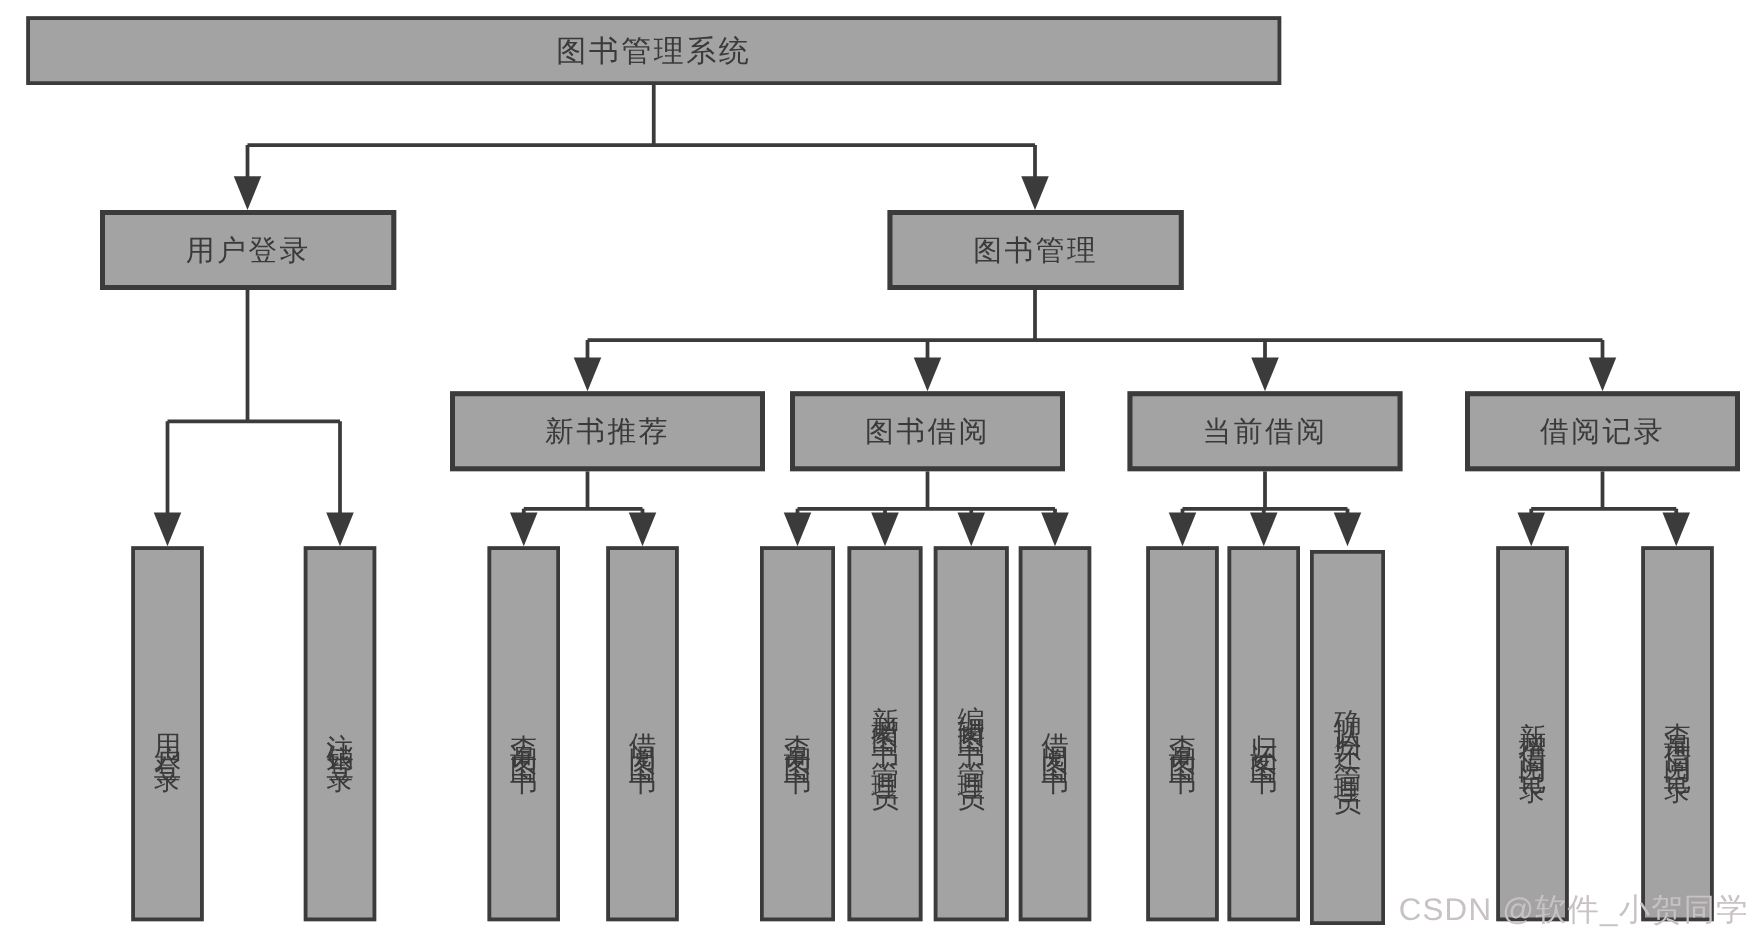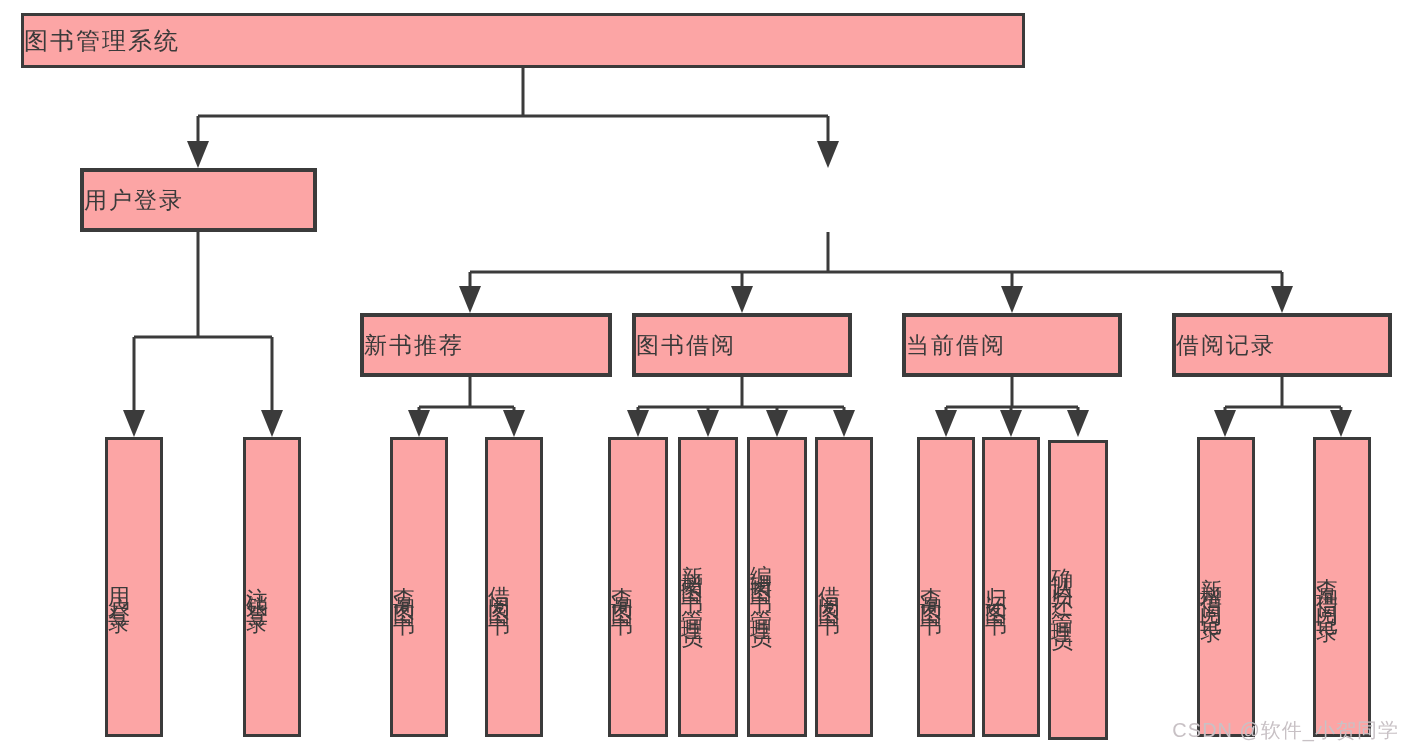--- a/index.html
+++ b/index.html
@@ -5,33 +5,33 @@
   html,body{margin:0;padding:0;}
   body{
     width:1405px;height:747px;position:relative;overflow:hidden;
     background:#ffffff;
     font-family:"Liberation Sans","DejaVu Sans",sans-serif;
   }
   .canvas{position:absolute;left:0;top:0;width:1405px;height:747px;}
   svg.wires{position:absolute;left:0;top:0;z-index:1;}
   .node{
     position:absolute;box-sizing:border-box;z-index:2;
-    background:#fca5a5;border:3px solid #3b3b3b;color:#3a3a3a;
-    display:flex;align-items:center;justify-content:flex-start;
+    background:#a3a3a3;border:3px solid #3b3b3b;color:#3a3a3a;
+    display:flex;align-items:center;justify-content:center;
   }
   .node.l2,.node.l3{border-width:4px;}
   .node .hlabel{font-size:24px;letter-spacing:2px;white-space:nowrap;}
   .node.l2 .hlabel,.node.l3 .hlabel{font-size:23px;}
   .node.leaf .vlabel{
     writing-mode:vertical-rl;text-orientation:mixed;
     font-size:22px;line-height:1;letter-spacing:9px;white-space:nowrap;
   }
   .watermark{
     position:absolute;right:6px;bottom:3px;z-index:3;
-    font-size:20px;letter-spacing:1px;white-space:nowrap;
+    font-size:25px;letter-spacing:1px;white-space:nowrap;
   }
 </style>
 </head>
 <body>
 
 <div class="canvas">
 
   <svg class="wires" width="1405" height="747" viewBox="0 0 1405 747" fill="none" stroke="#3b3b3b" stroke-width="3">
 
     <g>
@@ -82,20 +82,23 @@
     </g>
   </svg>
 
   <div class="node root" style="left:21px;top:13px;width:1004px;height:55px">
     <span class="hlabel">图书管理系统</span>
   </div>
 
   <div class="node l2" style="left:80px;top:168px;width:237px;height:64px">
     <span class="hlabel">用户登录</span>
   </div>
+  <div class="node l2" style="left:710px;top:168px;width:237px;height:64px">
+    <span class="hlabel">图书管理</span>
+  </div>
 
   <div class="node l3" style="left:360px;top:313px;width:252px;height:64px">
     <span class="hlabel">新书推荐</span>
   </div>
   <div class="node l3" style="left:632px;top:313px;width:220px;height:64px">
     <span class="hlabel">图书借阅</span>
   </div>
   <div class="node l3" style="left:902px;top:313px;width:220px;height:64px">
     <span class="hlabel">当前借阅</span>
   </div>

